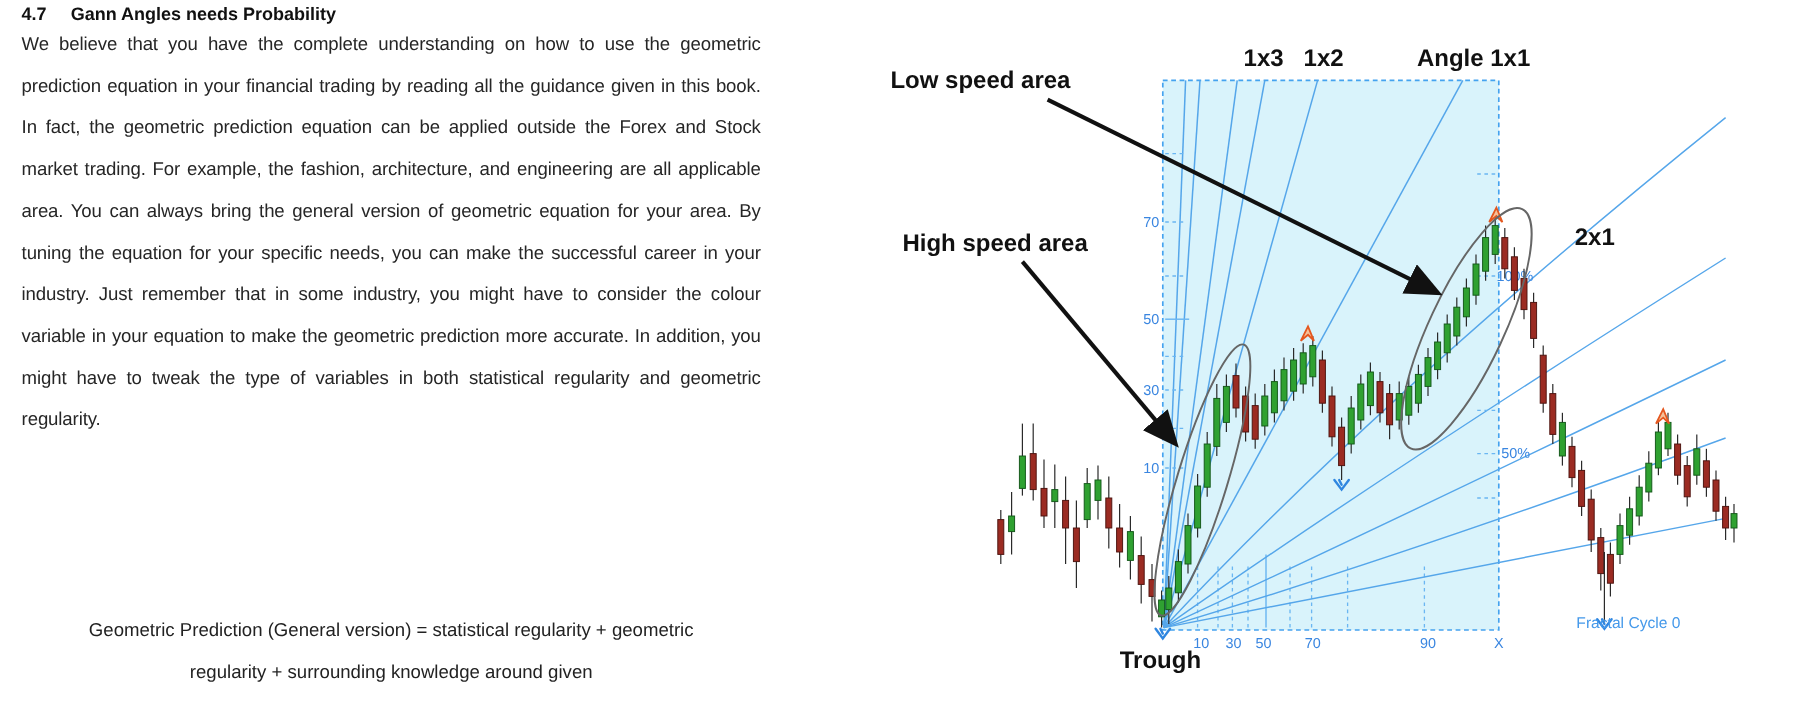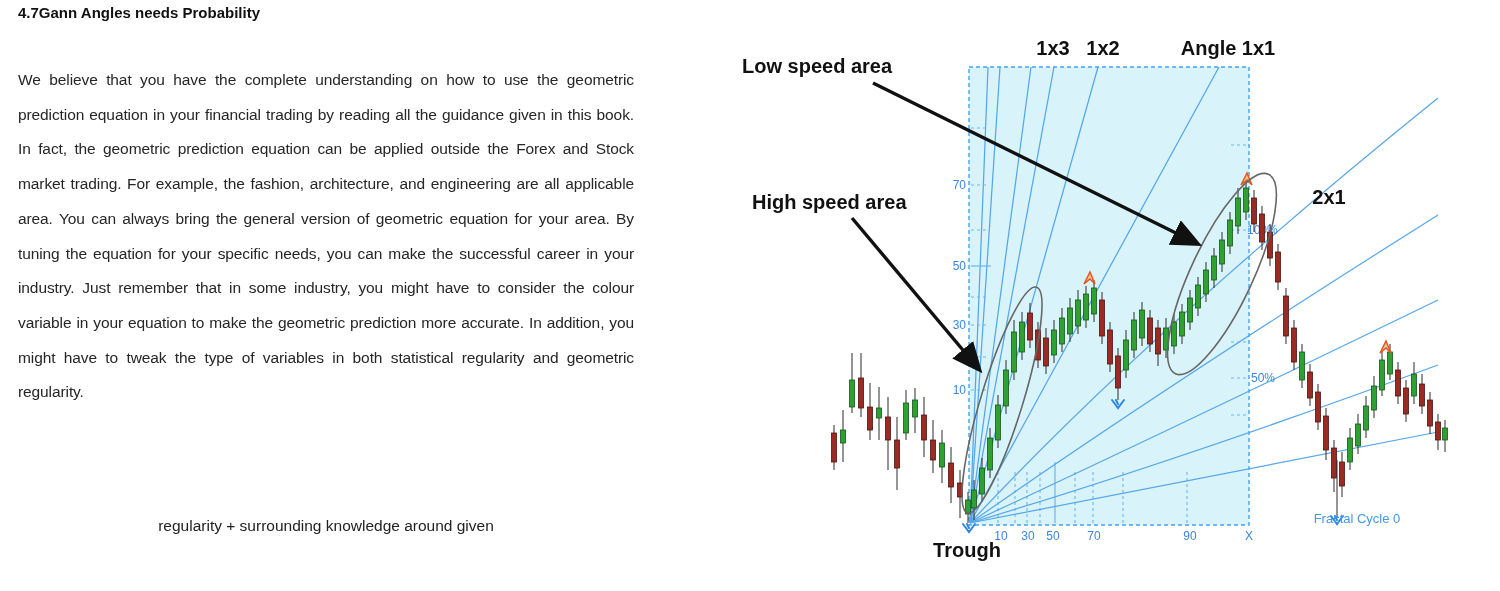--- a/index.html
+++ b/index.html
@@ -1,21 +1,21 @@
 <!DOCTYPE html>
 <html><head>
 <meta charset="utf-8">
 <style>
   html,body{margin:0;padding:0;background:#fff;}
   #page{position:relative;width:1500px;height:591px;background:#fff;overflow:hidden;
         font-family:"Liberation Sans",sans-serif;color:#1e1e1e;}
   #left-pane{position:absolute;left:18px;top:4px;width:616px;}
   #doc-heading{font-size:15px;font-weight:bold;color:#111;}
-  #doc-heading .hnum{}
-  #doc-paragraph{margin-top:42px;font-size:15.5px;line-height:34.7px;text-align:justify;
+  #doc-heading .hnum{margin-right:20px;}
+  #doc-paragraph{font-size:15.5px;line-height:34.7px;text-align:justify;
         letter-spacing:-0.1px;color:#262626;}
   #doc-formula{position:absolute;left:18px;top:508px;width:616px;text-align:center;
         font-size:15.5px;line-height:35px;color:#222;}
   svg text{font-family:"Liberation Sans",sans-serif;}
   .ann{font-size:20px;font-weight:bold;fill:#111;}
   .ann-sm{font-size:20px;font-weight:bold;fill:#111;}
   .blue-txt{fill:#3a86e0;font-size:12px;}
   .blue-lg{fill:#4599ea;font-size:13px;}
 </style>
 </head>
@@ -24,20 +24,21 @@
 <div id="page">
 
   <div id="left-pane">
     <div id="doc-heading">
       <span class="hnum">4.7</span><span>Gann Angles needs Probability</span>
     </div>
     <div id="doc-paragraph">We believe that you have the complete understanding on how to use the geometric prediction equation in your financial trading by reading all the guidance given in this book. In fact, the geometric prediction equation can be applied outside the Forex and Stock market trading. For example, the fashion, architecture, and engineering are all applicable area. You can always bring the general version of geometric equation for your area. By tuning the equation for your specific needs, you can make the successful career in your industry. Just remember that in some industry, you might have to consider the colour variable in your equation to make the geometric prediction more accurate. In addition, you might have to tweak the type of variables in both statistical regularity and geometric regularity.</div>
   </div>
 
   <div id="doc-formula">
+    <div>Geometric Prediction (General version) = statistical regularity + geometric</div>
     <div>regularity + surrounding knowledge around given</div>
   </div>
 
   <svg id="chart" width="1500" height="591" viewBox="0 0 1500 591" style="position:absolute;left:0;top:0;">
     <defs>
       <marker id="ah" markerWidth="9" markerHeight="8" refX="7" refY="4" orient="auto">
         <path d="M0,0 L9,4 L0,8 Z" fill="#111"></path>
       </marker>
     </defs>
 

